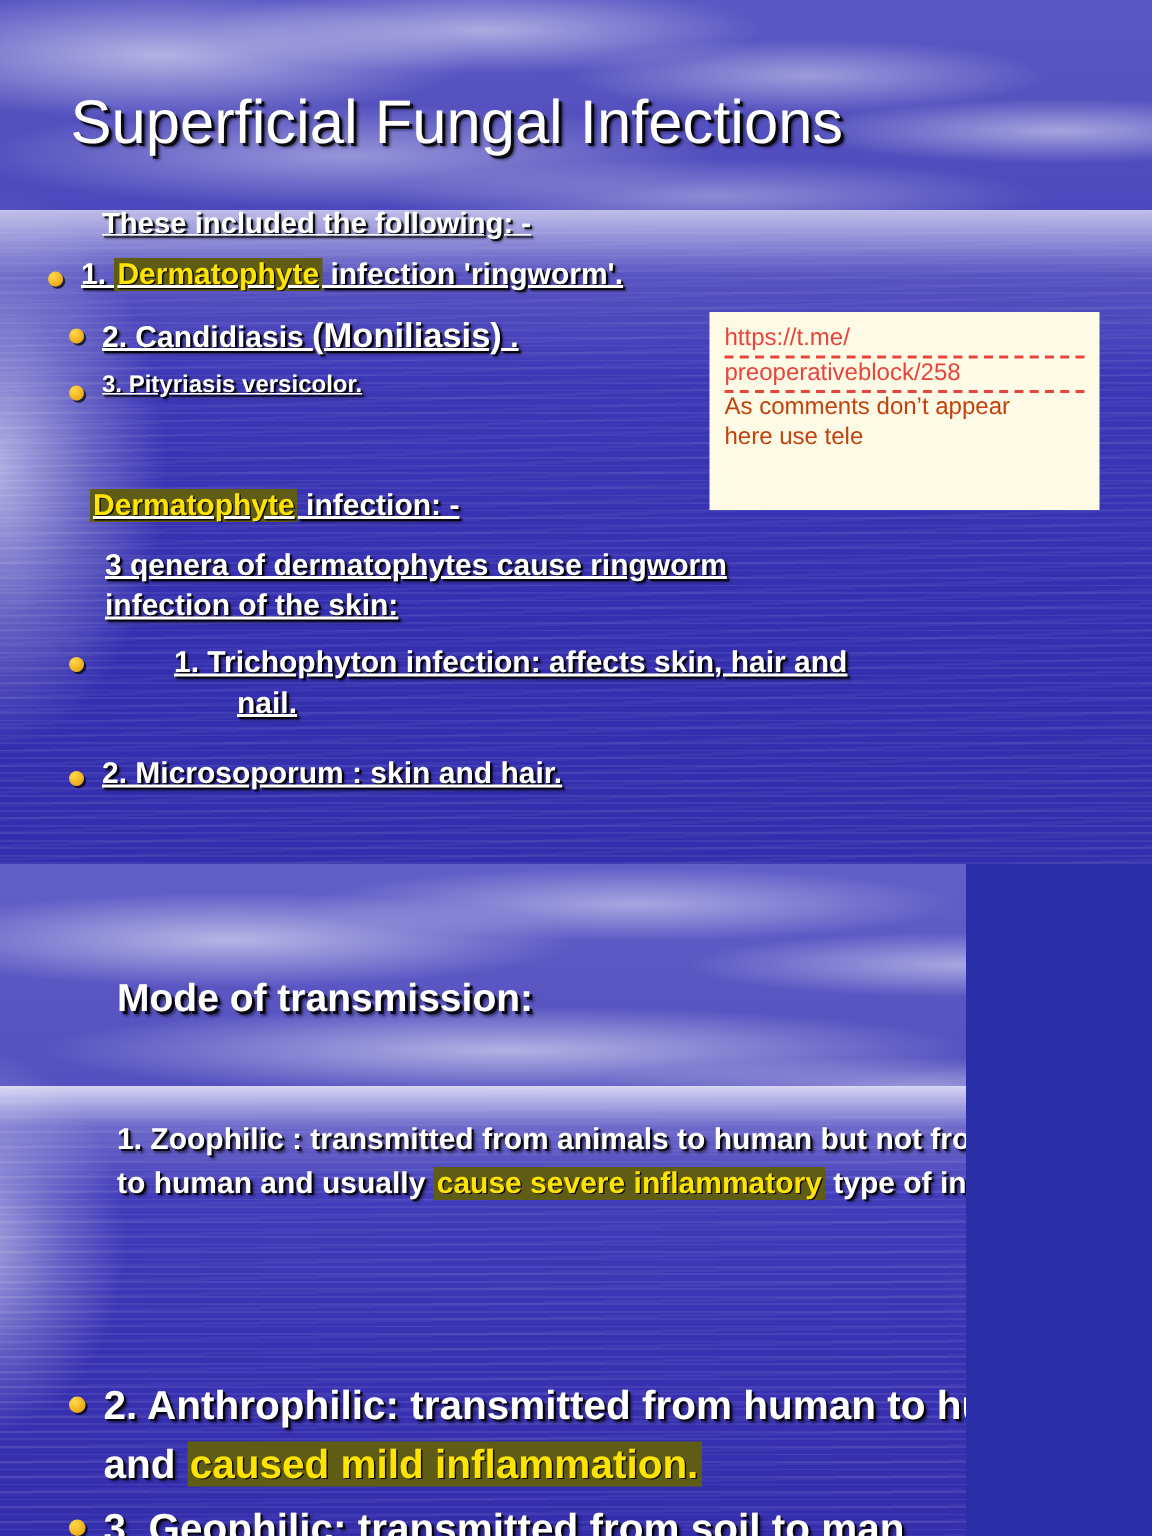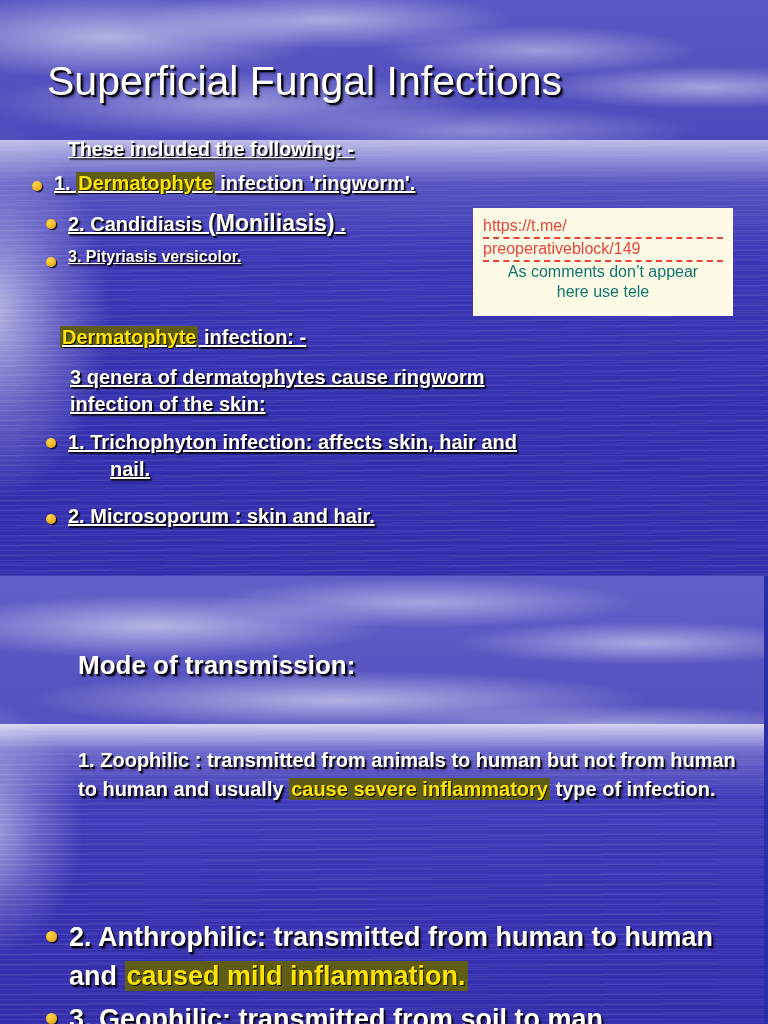--- a/index.html
+++ b/index.html
@@ -132,53 +132,53 @@
     font-size: 20px;
   }
   .derm-sub {
     position: absolute;
     left: 70px;
     top: 364px;
     font-size: 20px;
     line-height: 1.33;
     width: 640px;
   }
-  #r4 { left: 46px; top: 429px; font-size: 20px; width: 700px; }
+  #r4 { left: 46px; top: 429px; font-size: 20px; width: 700px; gap: 48px; }
   #r4 .btext { line-height: 1.36; }
   #r5 { left: 46px; top: 505px; font-size: 20px; }
   #r6 { left: 46px; top: 540px; font-size: 20px; }
 
   
   .note-box {
     position: absolute;
     left: 473px;
     top: 208px;
     width: 260px;
-    height: 108px;
+    height: 132px;
     background: #fdfbe6;
     box-sizing: border-box;
     padding: 8px 10px 0 10px;
     font-size: 16px;
     line-height: 1.30;
     color: #e02020;
   }
   .note-link {
     color: #e8443c;
     text-decoration: none;
     border-bottom: 2px dashed #e8443c;
     display: inline;
   }
   .note-line { display: block; white-space: nowrap; }
-  .note-plain { color: #0f766e; display: block; white-space: nowrap; text-align: center; }
+  .note-plain { color: #c2410c; display: block; white-space: nowrap; }
 
   
   .slide2 {
     position: absolute;
     left: 0; top: 576px;
-    width: 764px;
+    width: 644px;
     height: 448px;
     overflow: hidden;
     background: #ec4899;
   }
   .s2-sky {
     position: absolute;
     left: 0; top: 0; width: 768px; height: 168px;
     background:
       radial-gradient(ellipse 320px 44px at 20% 30%, rgba(255,255,255,0.55), rgba(255,255,255,0) 72%),
       radial-gradient(ellipse 300px 34px at 55% 16%, rgba(255,255,255,0.45), rgba(255,255,255,0) 72%),
@@ -273,21 +273,21 @@
         <div class="btext body-txt"><span>2. Candidiasis </span><span class="mono-big">(Moniliasis)</span><span> .</span></div>
       </div>
 
       <div class="bullet-row" id="r3">
         <div class="dot"></div>
         <div class="btext body-txt">3. Pityriasis versicolor.</div>
       </div>
 
       <div class="note-box">
         <a class="note-link note-line" href="#">https://t.me/</a>
-        <a class="note-link note-line" href="#">preoperativeblock/149</a>
+        <a class="note-link note-line" href="#">preoperativeblock/258</a>
         <span class="note-plain">As comments don’t appear</span>
         <span class="note-plain">here use tele</span>
       </div>
 
       <div class="derm-head body-txt"><span class="hl">Dermatophyte</span><span> infection: -</span></div>
 
       <div class="derm-sub body-txt">
         <div>3 qenera of dermatophytes cause ringworm</div>
         <div>infection of the skin:</div>
       </div>

